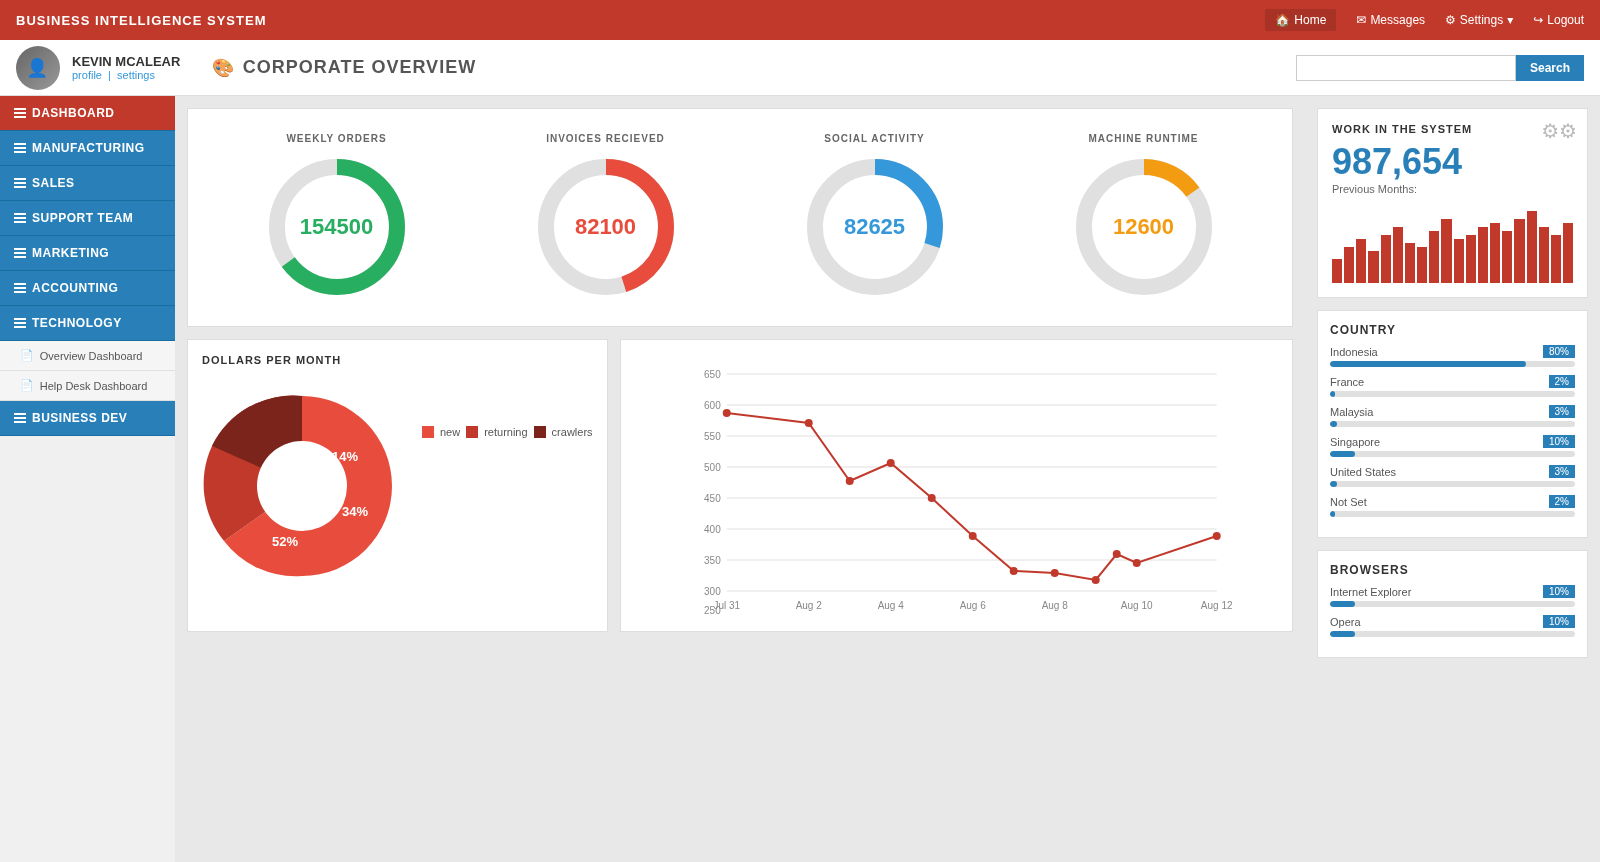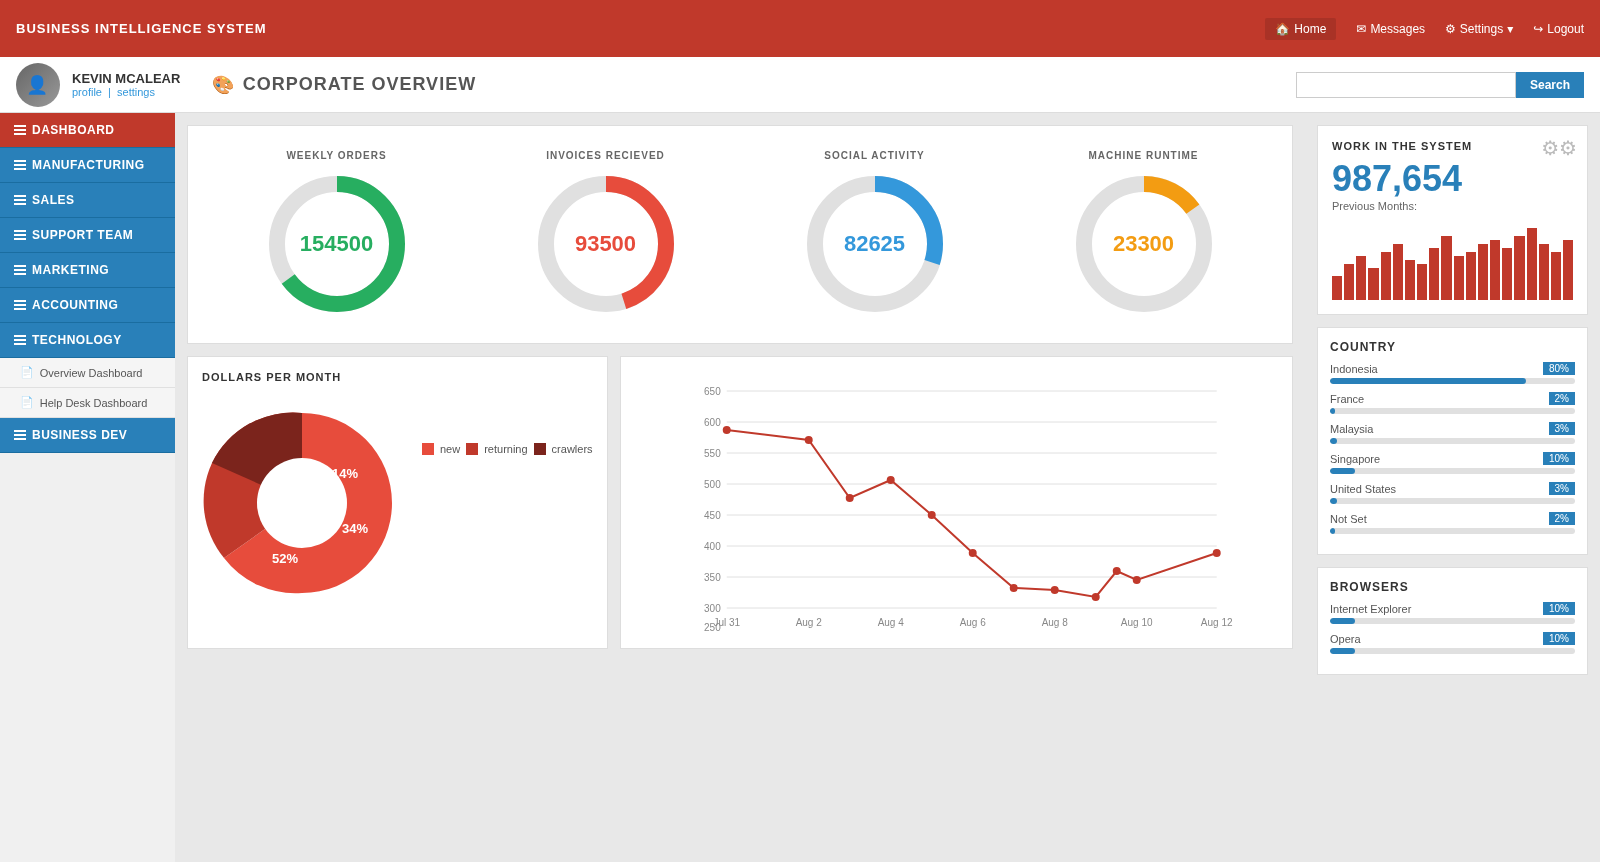--- a/index.html
+++ b/index.html
@@ -1,21 +1,21 @@
 <!DOCTYPE html>
 <html><head>
   <meta charset="utf-8">
   <style>
     * { box-sizing: border-box; margin: 0; padding: 0; }
     body { font-family: Arial, sans-serif; background: #e8e8e8; font-size: 12px; }
 
     
     .top-nav {
       background: #c0392b;
-      height: 57px;
+      height: 40px;
       display: flex;
       align-items: center;
       justify-content: space-between;
       padding: 0 16px;
     }
     .top-nav-title {
       color: white;
       font-weight: bold;
       font-size: 13px;
       letter-spacing: 1px;
@@ -529,21 +529,21 @@
         </div>
 
         <div class="donut-item">
           <div class="donut-label">INVOICES RECIEVED</div>
           <div class="donut-wrapper">
             <svg width="150" height="150" viewBox="0 0 150 150">
               <circle cx="75" cy="75" r="60" fill="none" stroke="#e0e0e0" stroke-width="16"></circle>
               <circle cx="75" cy="75" r="60" fill="none" stroke="#e74c3c" stroke-width="16" stroke-dasharray="170 377" stroke-dashoffset="0"></circle>
             </svg>
             <div class="donut-center" style="color:#e74c3c;">
-              <span>93500</span>
+              <span>82100</span>
             </div>
           </div>
         </div>
 
         <div class="donut-item">
           <div class="donut-label">SOCIAL ACTIVITY</div>
           <div class="donut-wrapper">
             <svg width="150" height="150" viewBox="0 0 150 150">
               <circle cx="75" cy="75" r="60" fill="none" stroke="#e0e0e0" stroke-width="16"></circle>
               <circle cx="75" cy="75" r="60" fill="none" stroke="#3498db" stroke-width="16" stroke-dasharray="113 377" stroke-dashoffset="0"></circle>
@@ -555,21 +555,21 @@
         </div>
 
         <div class="donut-item">
           <div class="donut-label">MACHINE RUNTIME</div>
           <div class="donut-wrapper">
             <svg width="150" height="150" viewBox="0 0 150 150">
               <circle cx="75" cy="75" r="60" fill="none" stroke="#e0e0e0" stroke-width="16"></circle>
               <circle cx="75" cy="75" r="60" fill="none" stroke="#f39c12" stroke-width="16" stroke-dasharray="57 377" stroke-dashoffset="0"></circle>
             </svg>
             <div class="donut-center" style="color:#f39c12;">
-              <span>23300</span>
+              <span>12600</span>
             </div>
           </div>
         </div>
 
       </div>
     </div>
 
     <div class="bottom-row">
 
       <div class="bottom-left">

